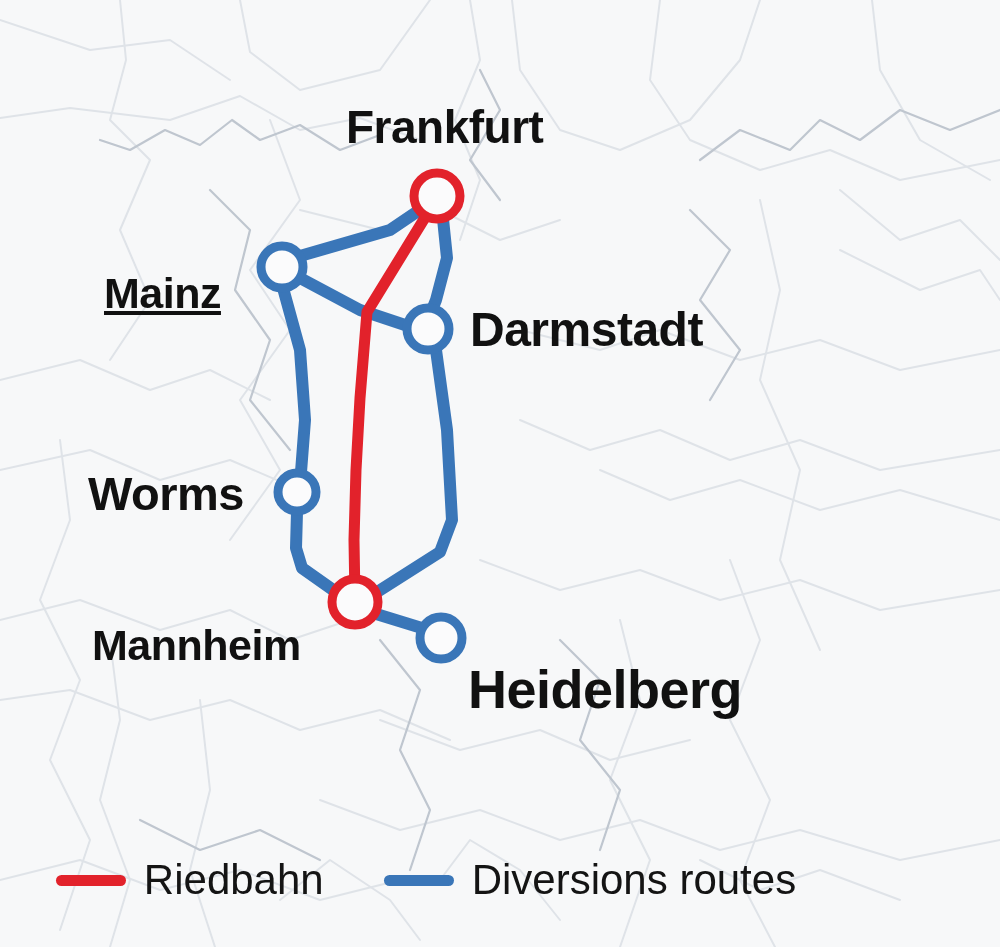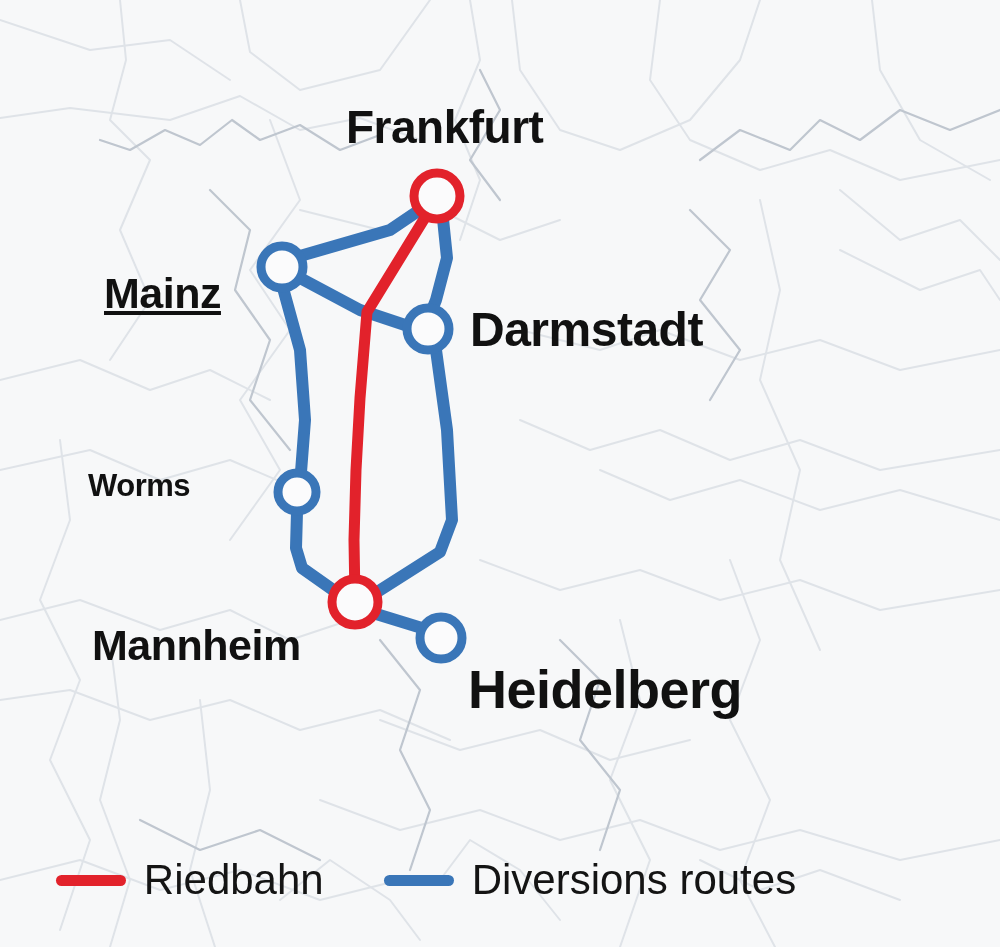--- a/index.html
+++ b/index.html
@@ -29,21 +29,21 @@
     font-weight: bold;
     color: #111111;
     letter-spacing: -0.5px;
     white-space: nowrap;
     line-height: 1;
     user-select: none;
   }
   #label-frankfurt  { left: 346px; top: 104px; font-size: 46px; }
   #label-mainz      { left: 104px; top: 272px; font-size: 43px; text-decoration: underline; }
   #label-darmstadt  { left: 470px; top: 306px; font-size: 48px; }
-  #label-worms      { left: 88px;  top: 470px; font-size: 31px; }
+  #label-worms      { left: 88px;  top: 470px; font-size: 47px; }
   #label-mannheim   { left: 92px;  top: 624px; font-size: 43px; }
   #label-heidelberg { left: 468px; top: 662px; font-size: 54px; }
 
   #legend {
     position: absolute;
     left: 0;
     top: 845px;
     width: 852px;
     height: 70px;
     display: flex;

